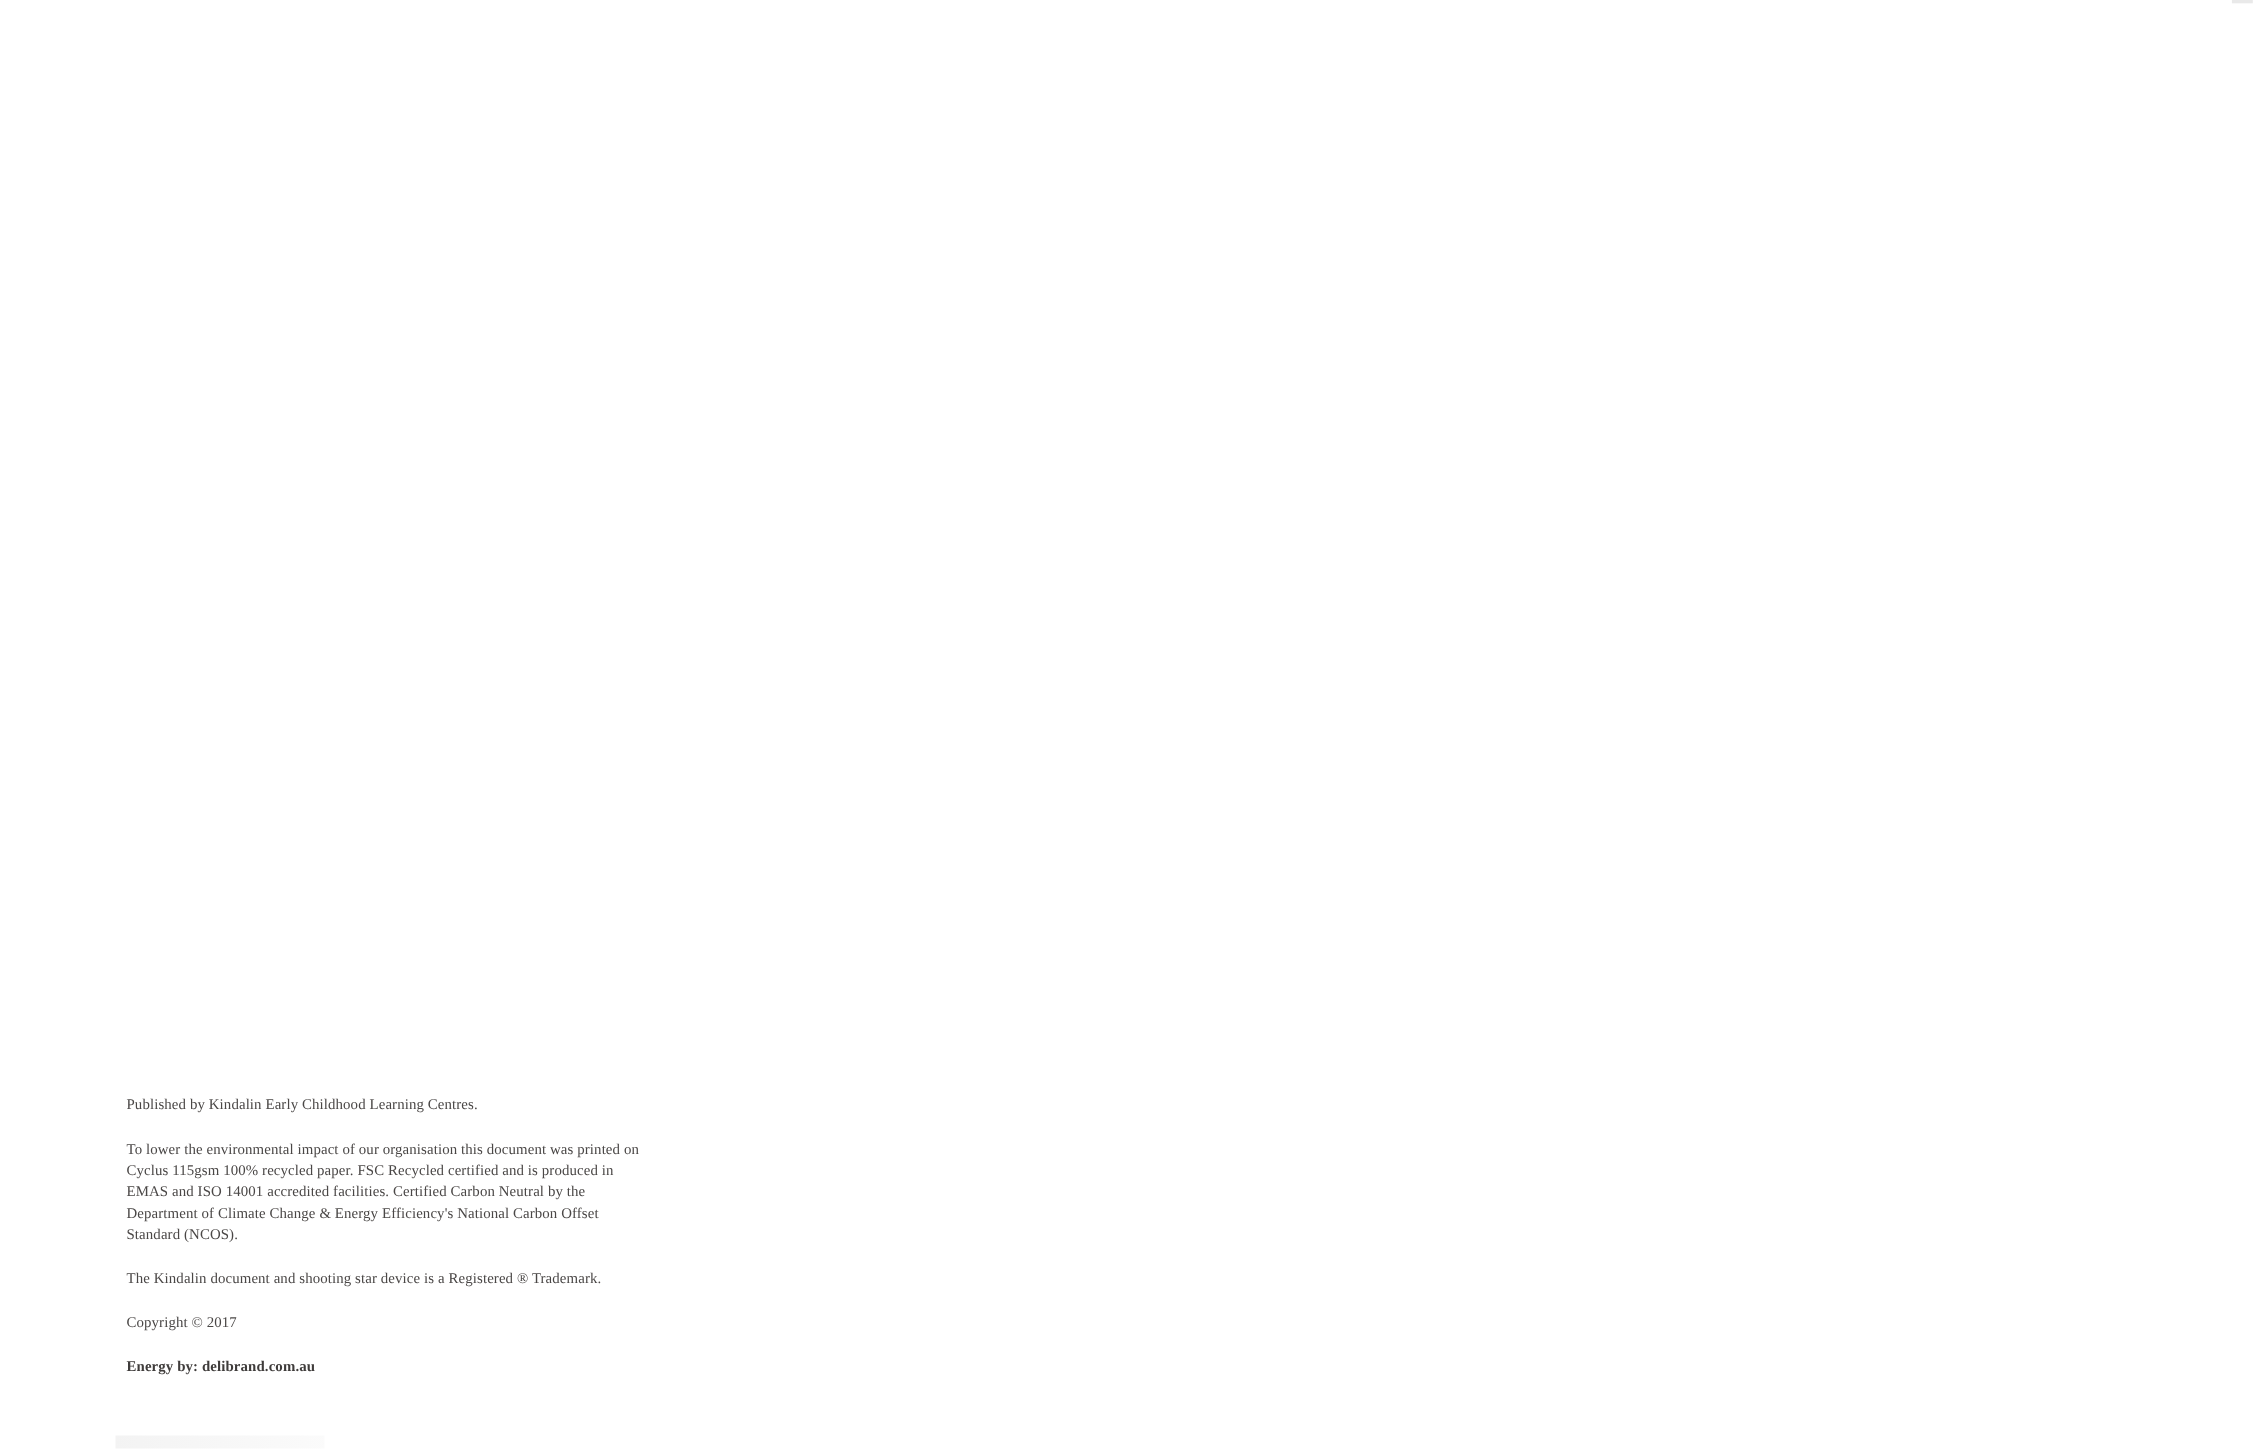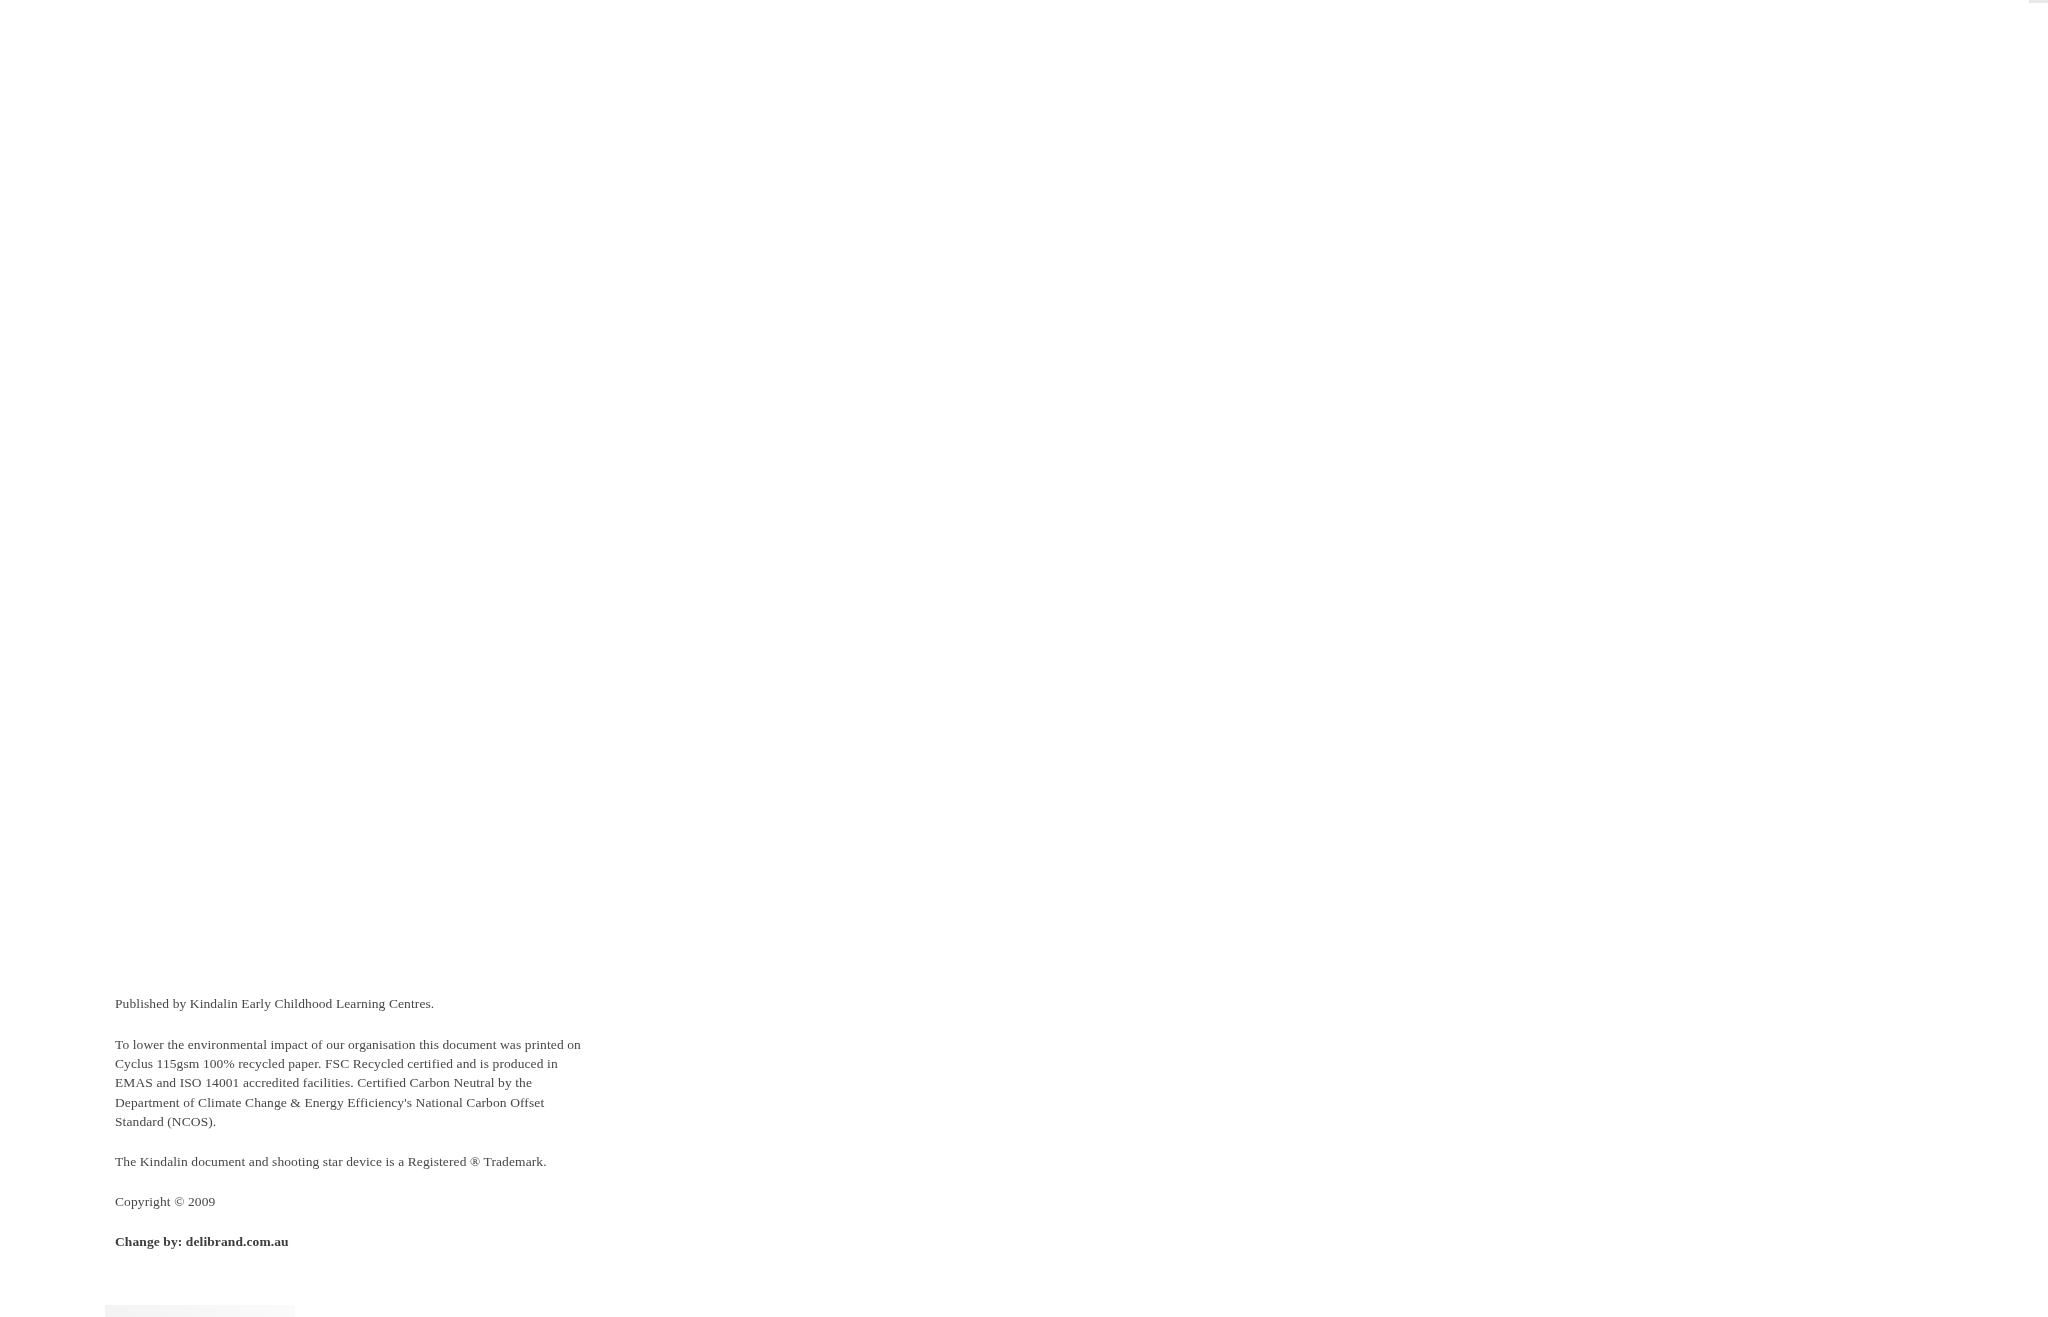--- a/index.html
+++ b/index.html
@@ -81,22 +81,22 @@
 <div class="spread">
 
   <div class="page page-left">
 
     <div class="edge-mark-bottom"></div>
 
     <div class="imprint">
       <p>Published by Kindalin Early Childhood Learning Centres.</p>
       <p class="block">To lower the environmental impact of our organisation this document was printed on Cyclus 115gsm 100% recycled paper. FSC Recycled certified and is produced in EMAS and ISO 14001 accredited facilities. Certified Carbon Neutral by the Department of Climate Change &amp; Energy Efficiency's National Carbon Offset Standard (NCOS).</p>
       <p>The Kindalin document and shooting star device is a Registered ® Trademark.</p>
-      <p>Copyright © 2009</p>
-      <p class="design-line">Change by: delibrand.com.au</p>
+      <p>Copyright © 2017</p>
+      <p class="design-line">Energy by: delibrand.com.au</p>
     </div>
 
   </div>
 
   <div class="page page-right">
 
     <div class="edge-mark-top"></div>
 
   </div>
 

